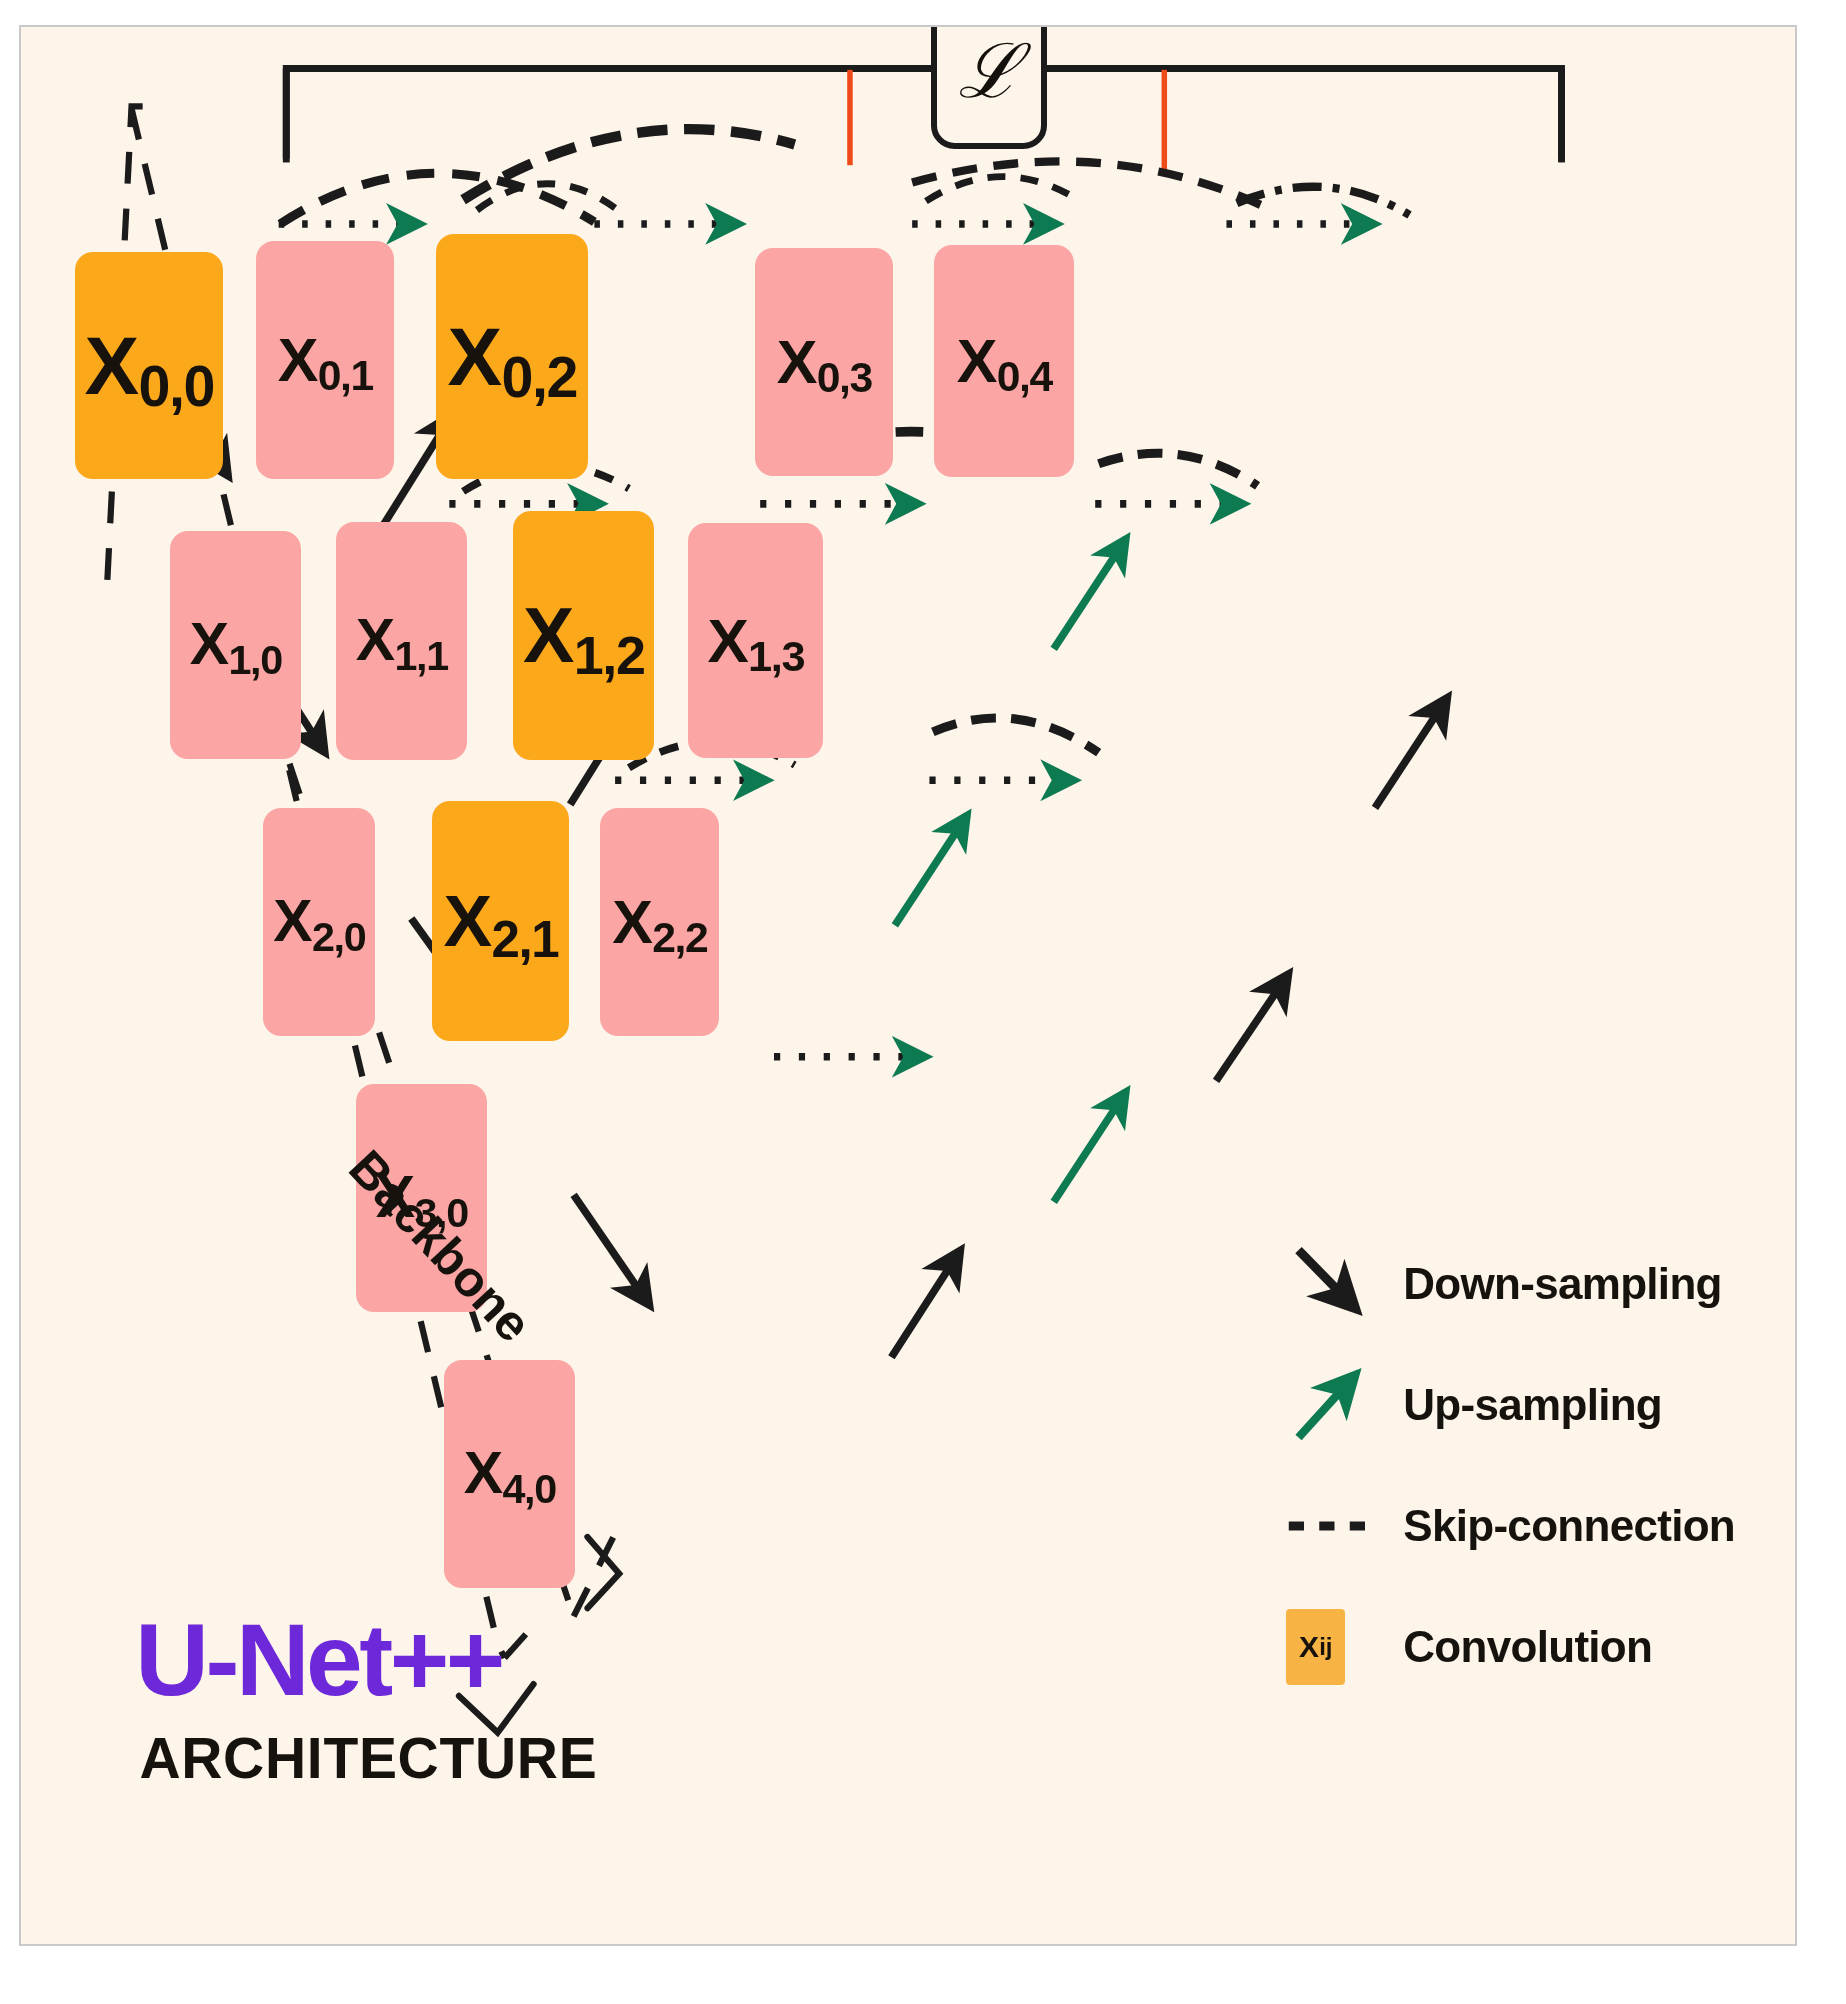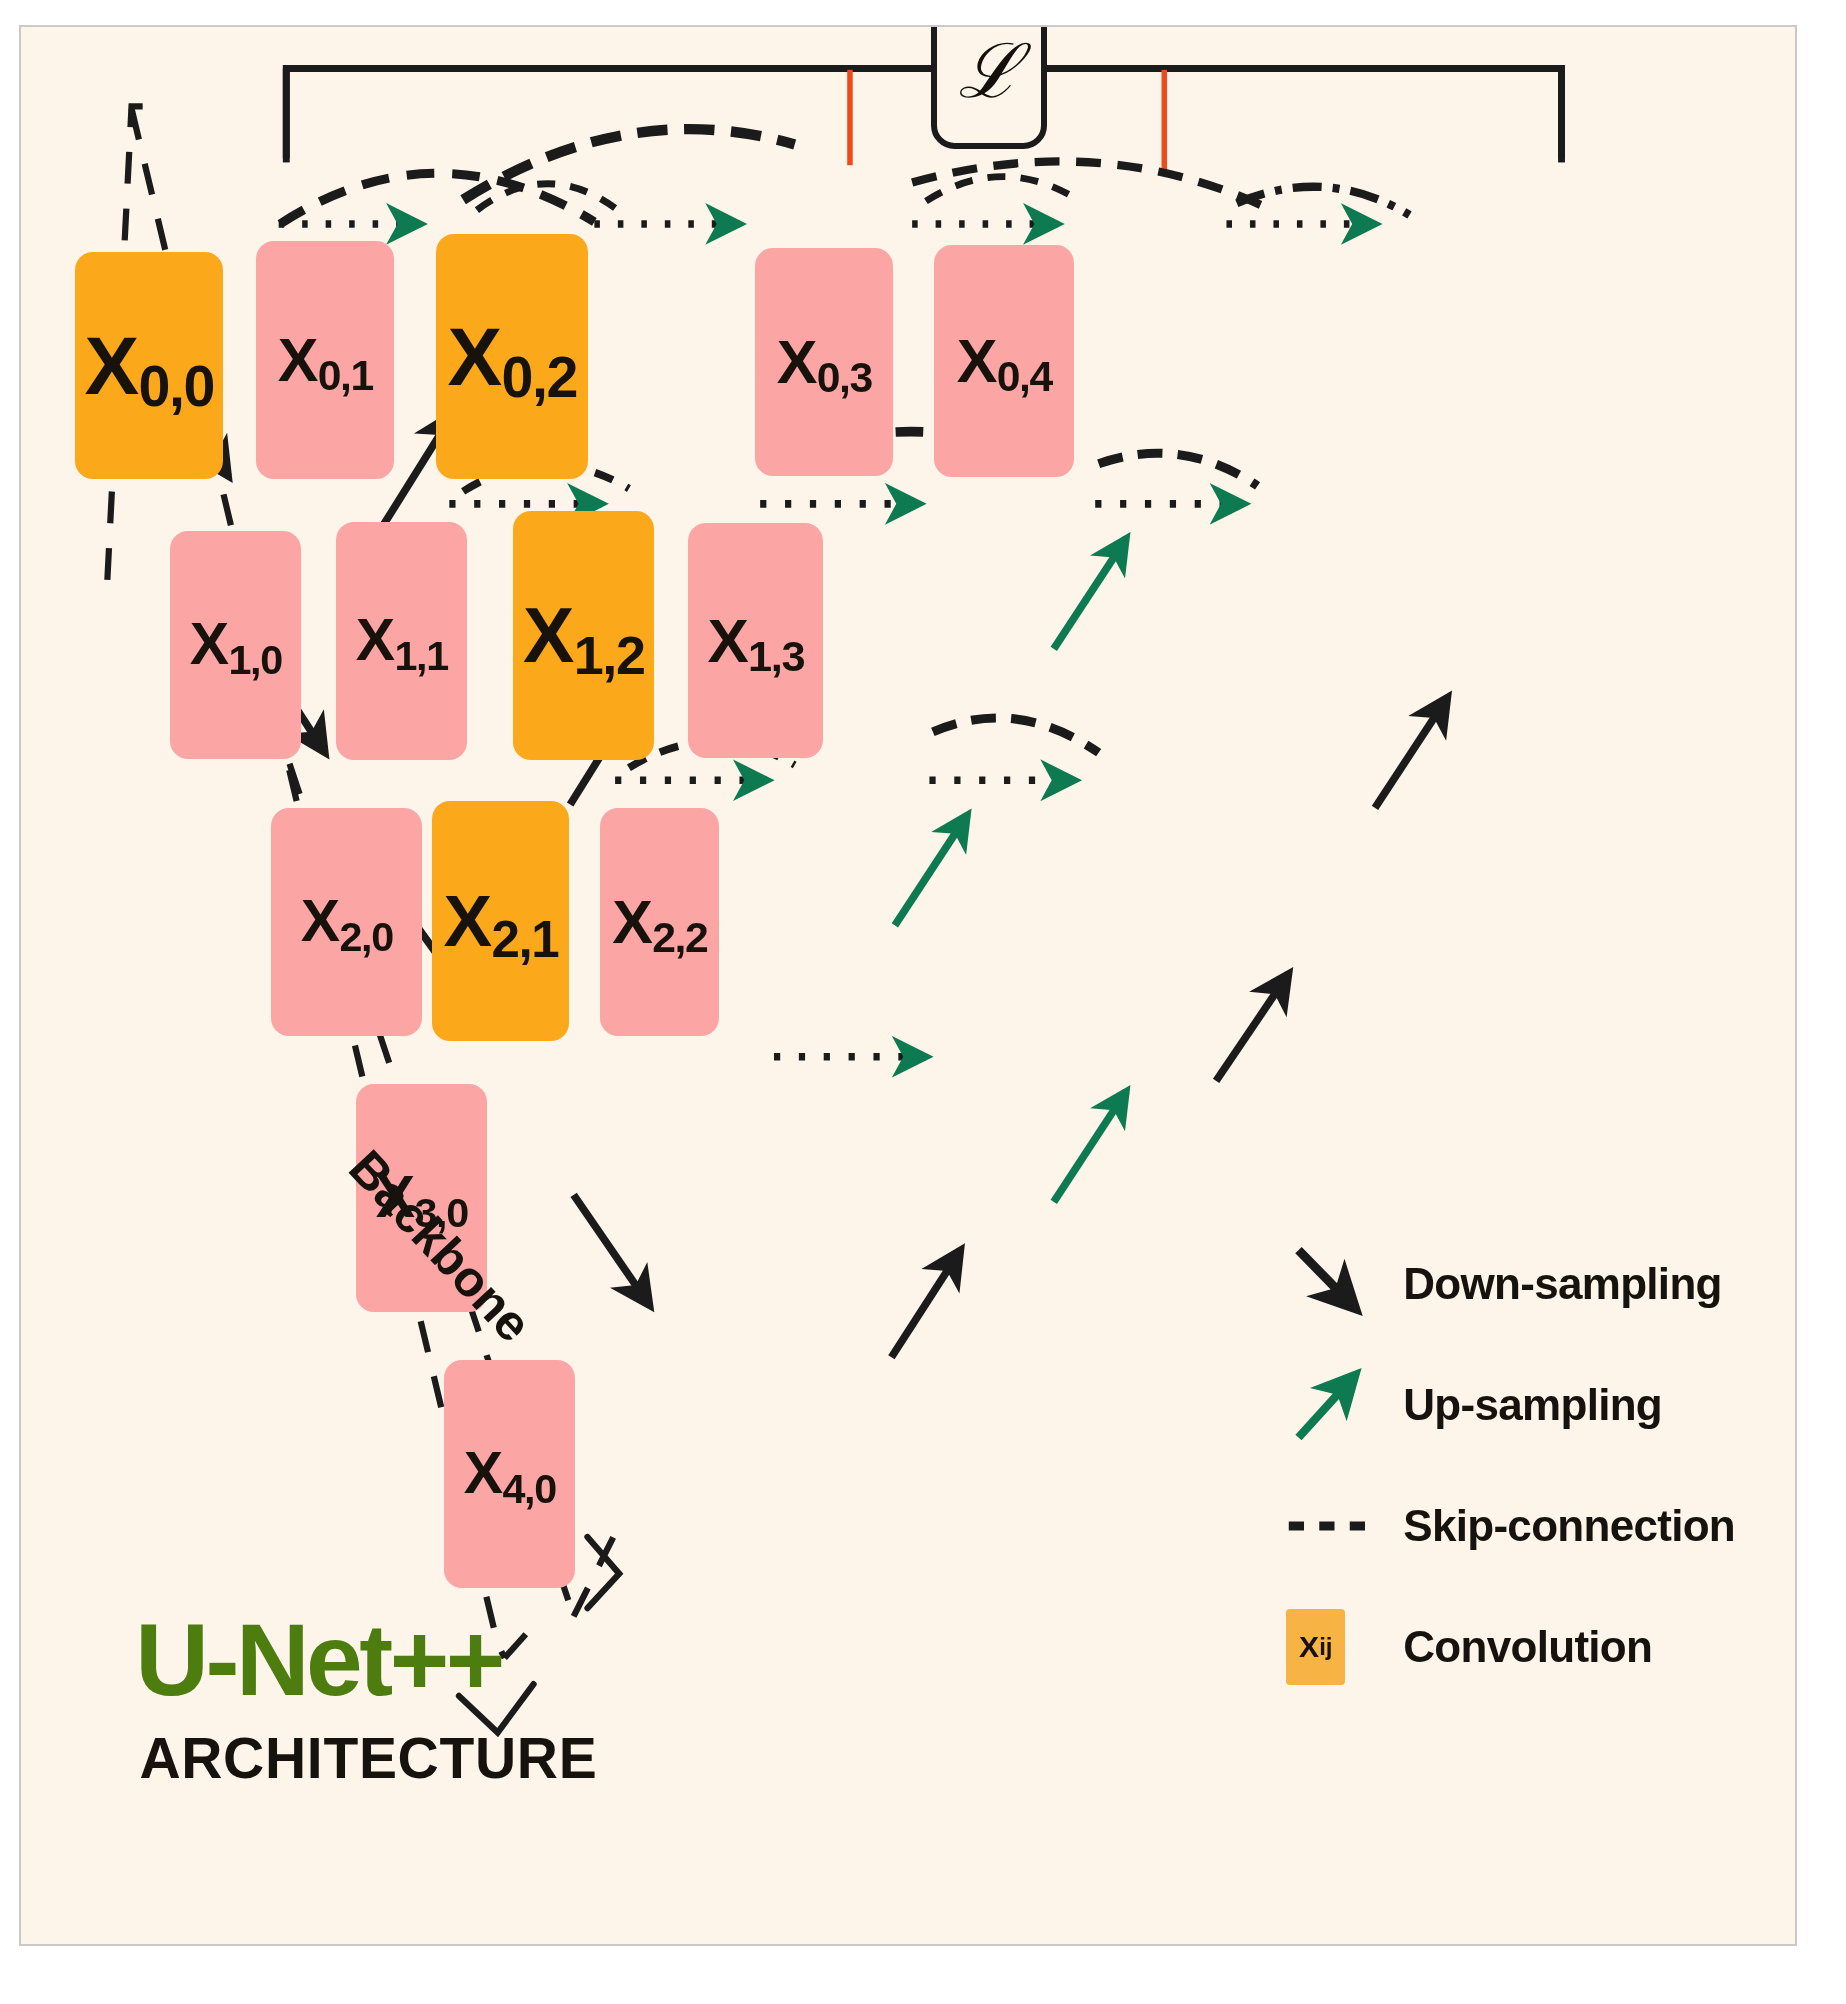--- a/index.html
+++ b/index.html
@@ -89,21 +89,21 @@
   #title-block {
     position: absolute;
     left: 114px;
     top: 1582px;
     z-index: 6;
   }
   #title-main {
     font-family: "Liberation Sans", sans-serif;
     font-weight: bold;
     font-size: 102px;
-    color: #4d7c0f;
+    color: #6d28d9;
     letter-spacing: -3.5px;
     line-height: 1;
   }
   #title-sub {
     font-family: "Liberation Sans", sans-serif;
     font-weight: bold;
     font-size: 57px;
     color: #16120d;
     letter-spacing: 0.7px;
     line-height: 1;
@@ -318,21 +318,21 @@
     </div>
 
     <div class="node-box bright" style="left:492px; top:484px; width:141px; height:249px; font-size:77px;">
       <span class="lbl"><span>X</span><span class="sub">1,2</span></span>
     </div>
 
     <div class="node-box" style="left:667px; top:496px; width:135px; height:235px; font-size:62px;">
       <span class="lbl"><span>X</span><span class="sub">1,3</span></span>
     </div>
 
-    <div class="node-box" style="left:250px; top:781px; width:151px; height:228px; font-size:59px;">
+    <div class="node-box" style="left:242px; top:781px; width:112px; height:228px; font-size:59px;">
       <span class="lbl"><span>X</span><span class="sub">2,0</span></span>
     </div>
 
     <div class="node-box bright" style="left:411px; top:774px; width:137px; height:240px; font-size:73px;">
       <div class="node-inner" style="left:11px; top:16.6px; right:11px; bottom:16.6px;"></div>
       <span class="lbl" style="position:relative; z-index:2;"><span>X</span><span class="sub">2,1</span></span>
     </div>
 
     <div class="node-box" style="left:579px; top:781px; width:119px; height:228px; font-size:61px;">
       <span class="lbl"><span>X</span><span class="sub">2,2</span></span>

